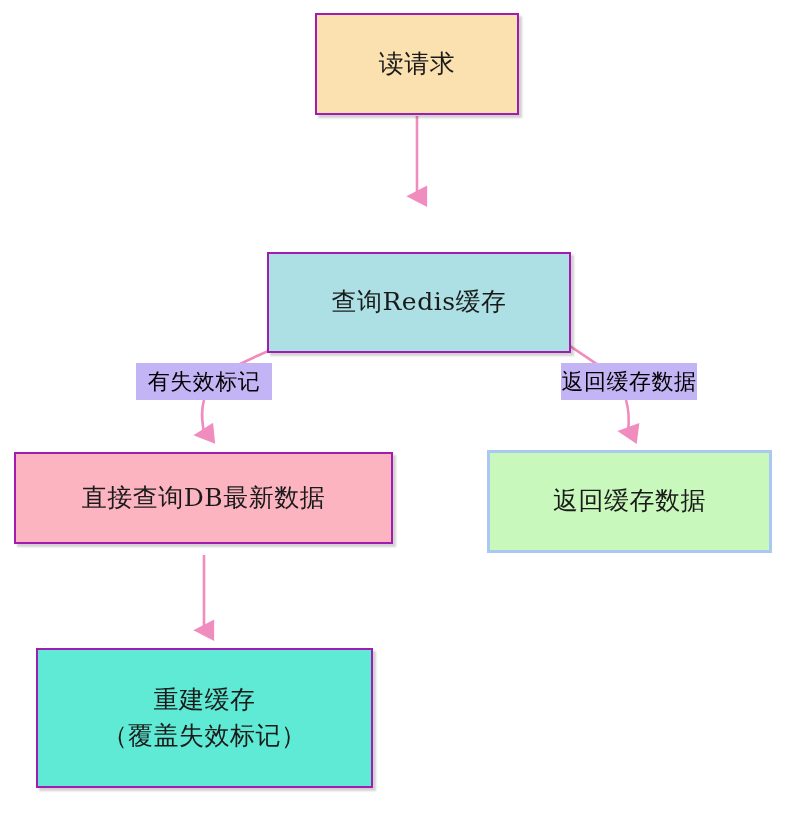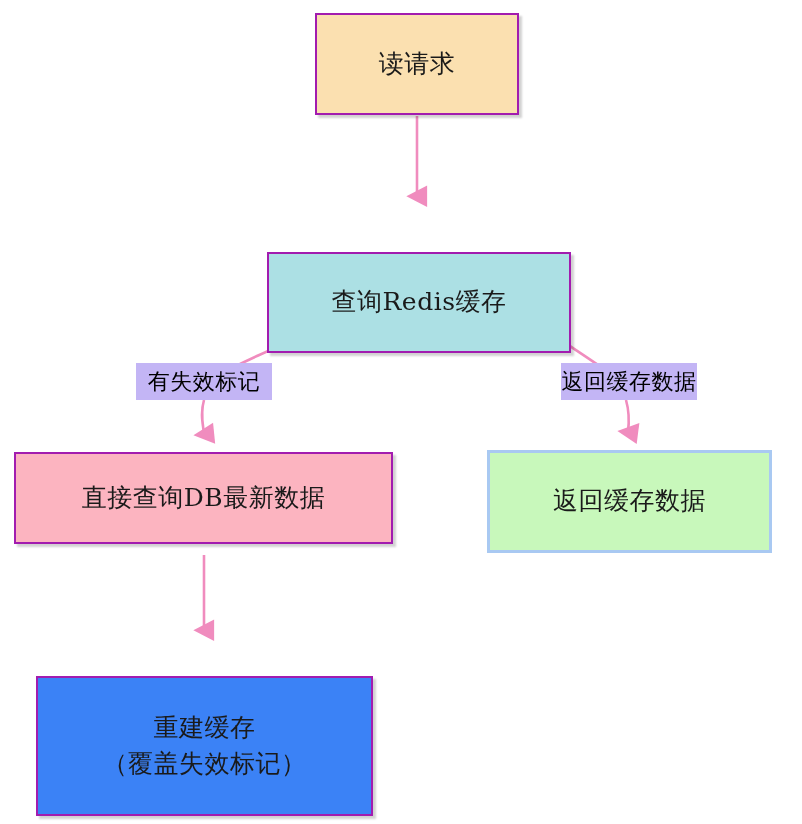--- a/index.html
+++ b/index.html
@@ -95,23 +95,22 @@
     height: 103px;
     background: #c8f8bb;
     font-size: 25px;
   }
 
   #node-rebuild-cache {
     left: 36px;
     top: 648px;
     width: 337px;
     height: 140px;
-    background: #3b82f6;
+    background: #5eead4;
     font-size: 25px;
-    margin-top: 28px;
   }
 
   .edge-label {
     position: absolute;
     box-sizing: border-box;
     background: #c3b5f5;
     color: #000000;
     font-size: 22px;
     line-height: 37px;
     height: 37px;

